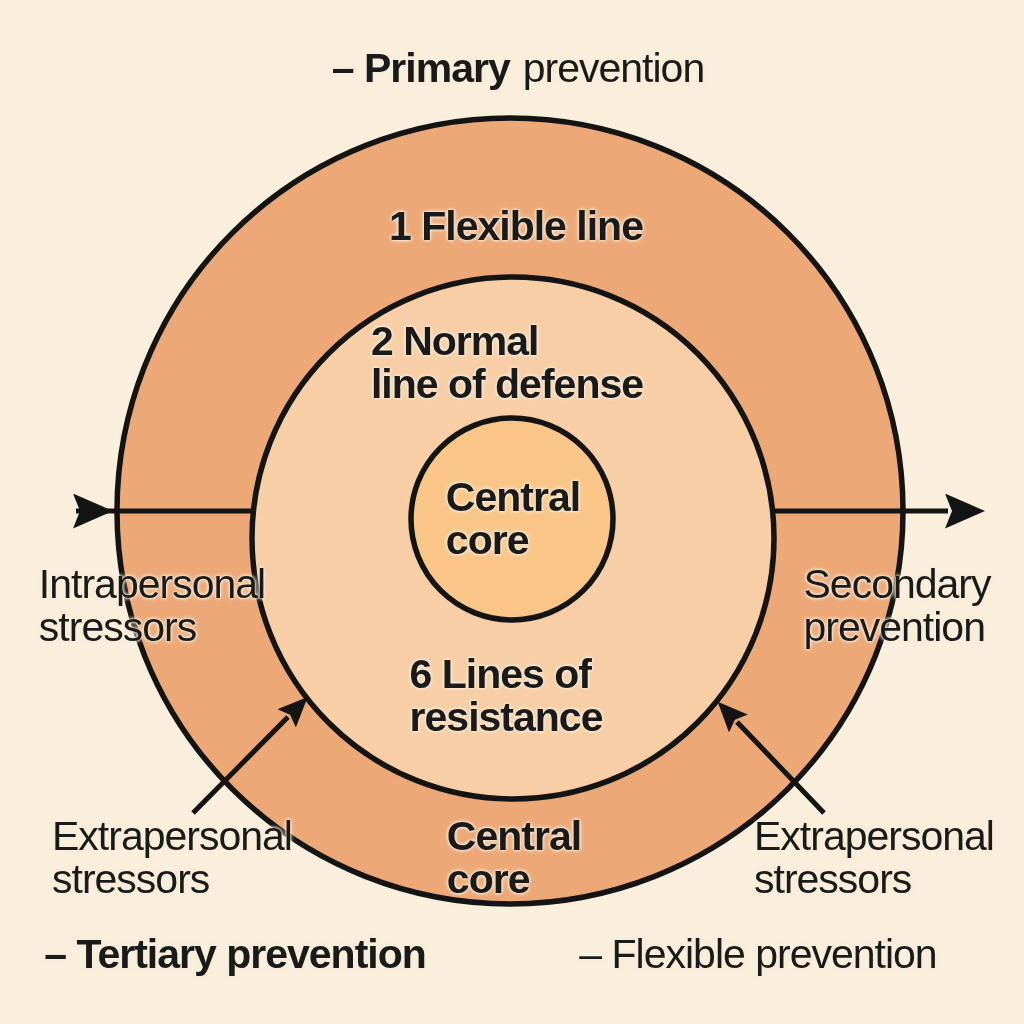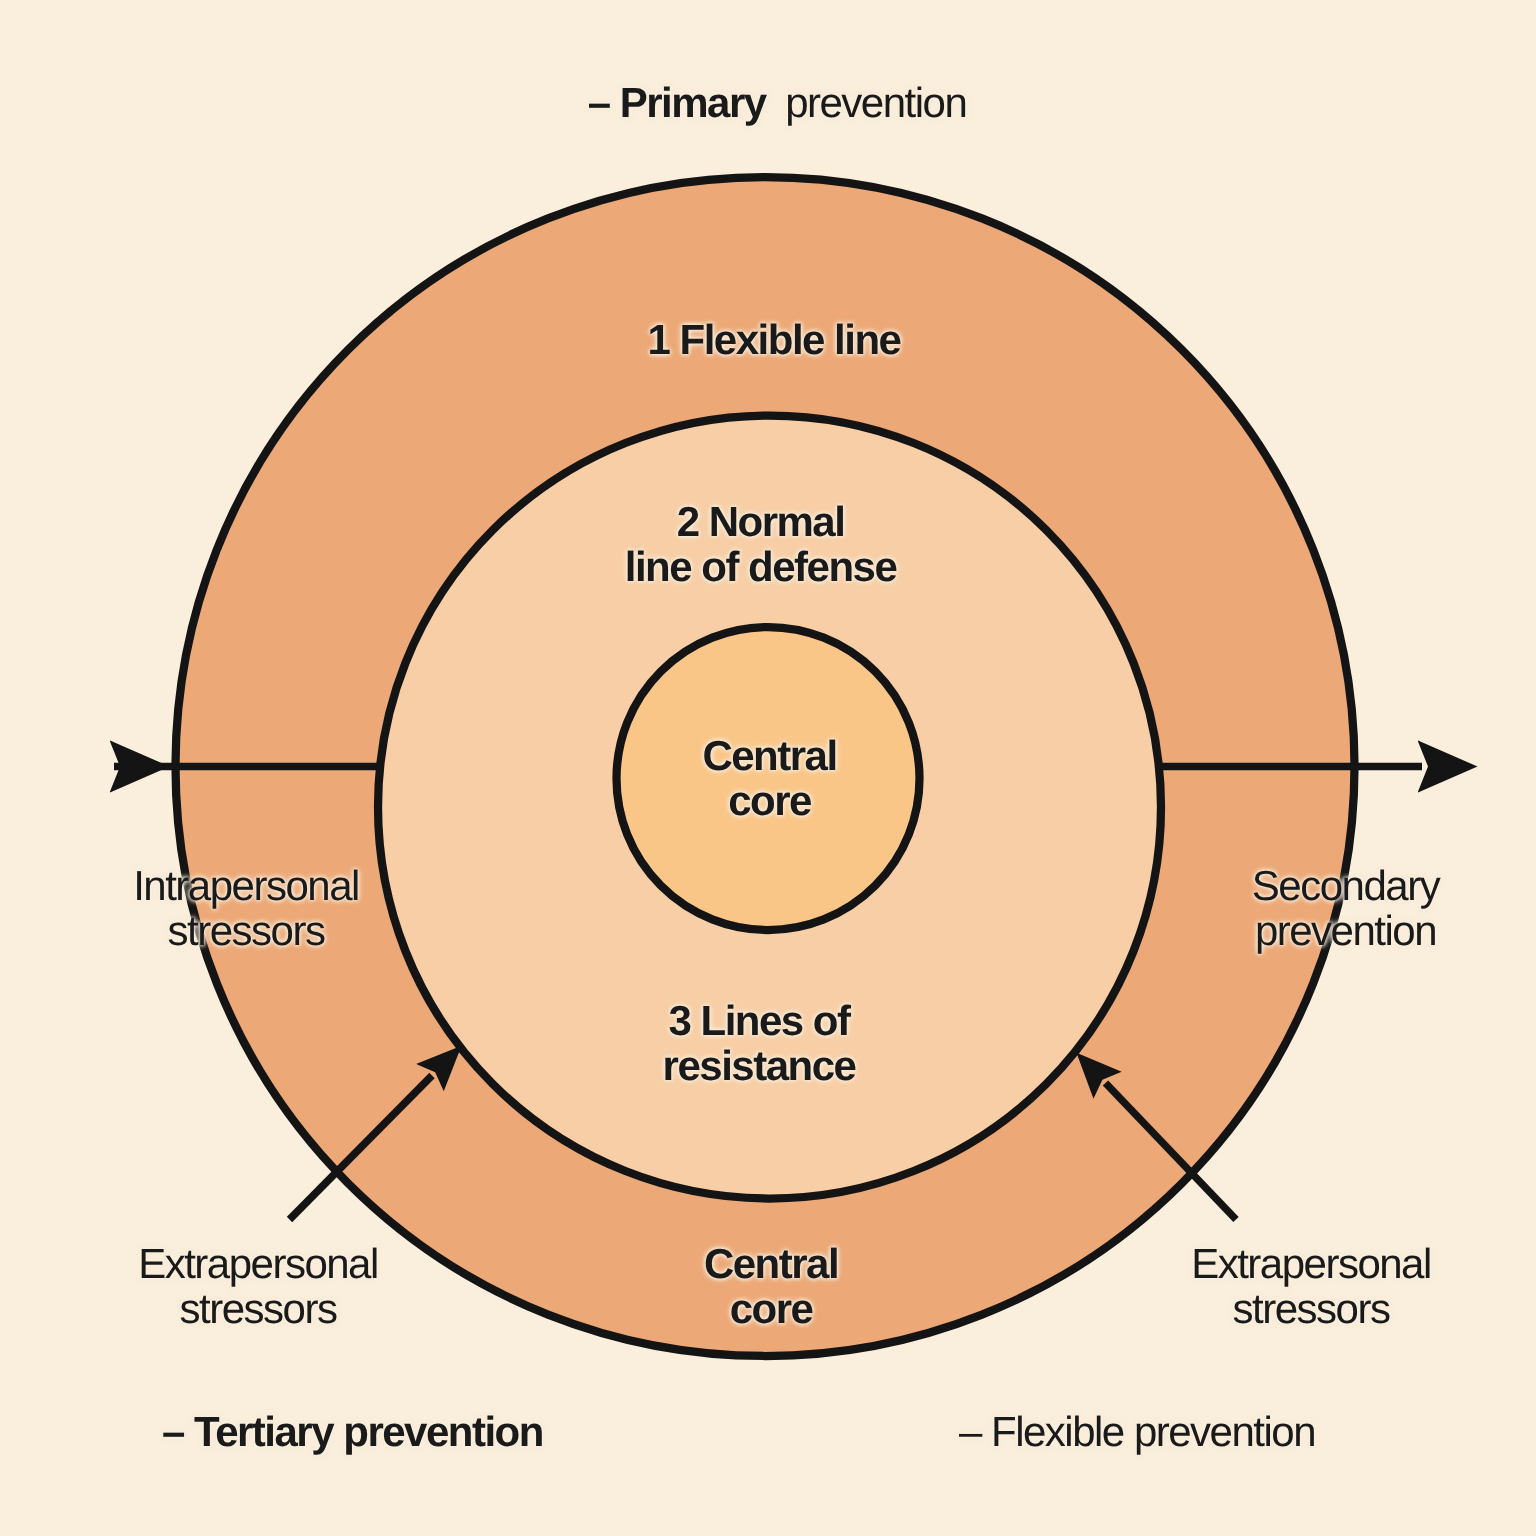--- a/index.html
+++ b/index.html
@@ -12,22 +12,22 @@
   .stage { position:relative; width:1024px; height:1024px; }
   svg.diagram { position:absolute; left:0; top:0; }
 
   .ring     { stroke:#141414; stroke-width:5.5; }
   .arrowln  { stroke:#141414; stroke-width:5; fill:none; }
   .arrowhd  { fill:#141414; stroke:none; }
 
   .label {
     position:absolute;
     transform:translate(-50%,-50%);
-    text-align:center;
-    font-size:28px;
+    text-align:left;
+    font-size:41px;
     line-height:1.06;
     letter-spacing:-1px;
     white-space:nowrap;
     text-shadow: 0 0 3px rgba(250,238,220,.95), 0 0 3px rgba(250,238,220,.95),
                  0 0 5px rgba(250,238,220,.9);
   }
   .bold { font-weight:bold; }
   .ln   { display:block; }
   .sp   { margin-left:13px; }
 </style>
@@ -70,30 +70,30 @@
     <span class="ln">2 Normal</span>
     <span class="ln">line of defense</span>
   </div>
 
   <div class="label bold" style="left:513px; top:519px;">
     <span class="ln">Central</span>
     <span class="ln">core</span>
   </div>
 
   <div class="label bold" style="left:506px; top:696px;">
-    <span class="ln">3 Lines of</span>
+    <span class="ln">6 Lines of</span>
     <span class="ln">resistance</span>
   </div>
 
   <div class="label bold" style="left:514px; top:858px;">
     <span class="ln">Central</span>
     <span class="ln">core</span>
   </div>
 
-  <div class="label" style="left:164px; top:606px;">
+  <div class="label" style="left:152px; top:606px;">
     <span class="ln">Intrapersonal</span>
     <span class="ln">stressors</span>
   </div>
 
   <div class="label" style="left:884px; top:606px;margin-left:13px;">
     <span class="ln">Secondary</span>
     <span class="ln">prevention</span>
   </div>
 
   <div class="label" style="left:172px; top:858px;">

